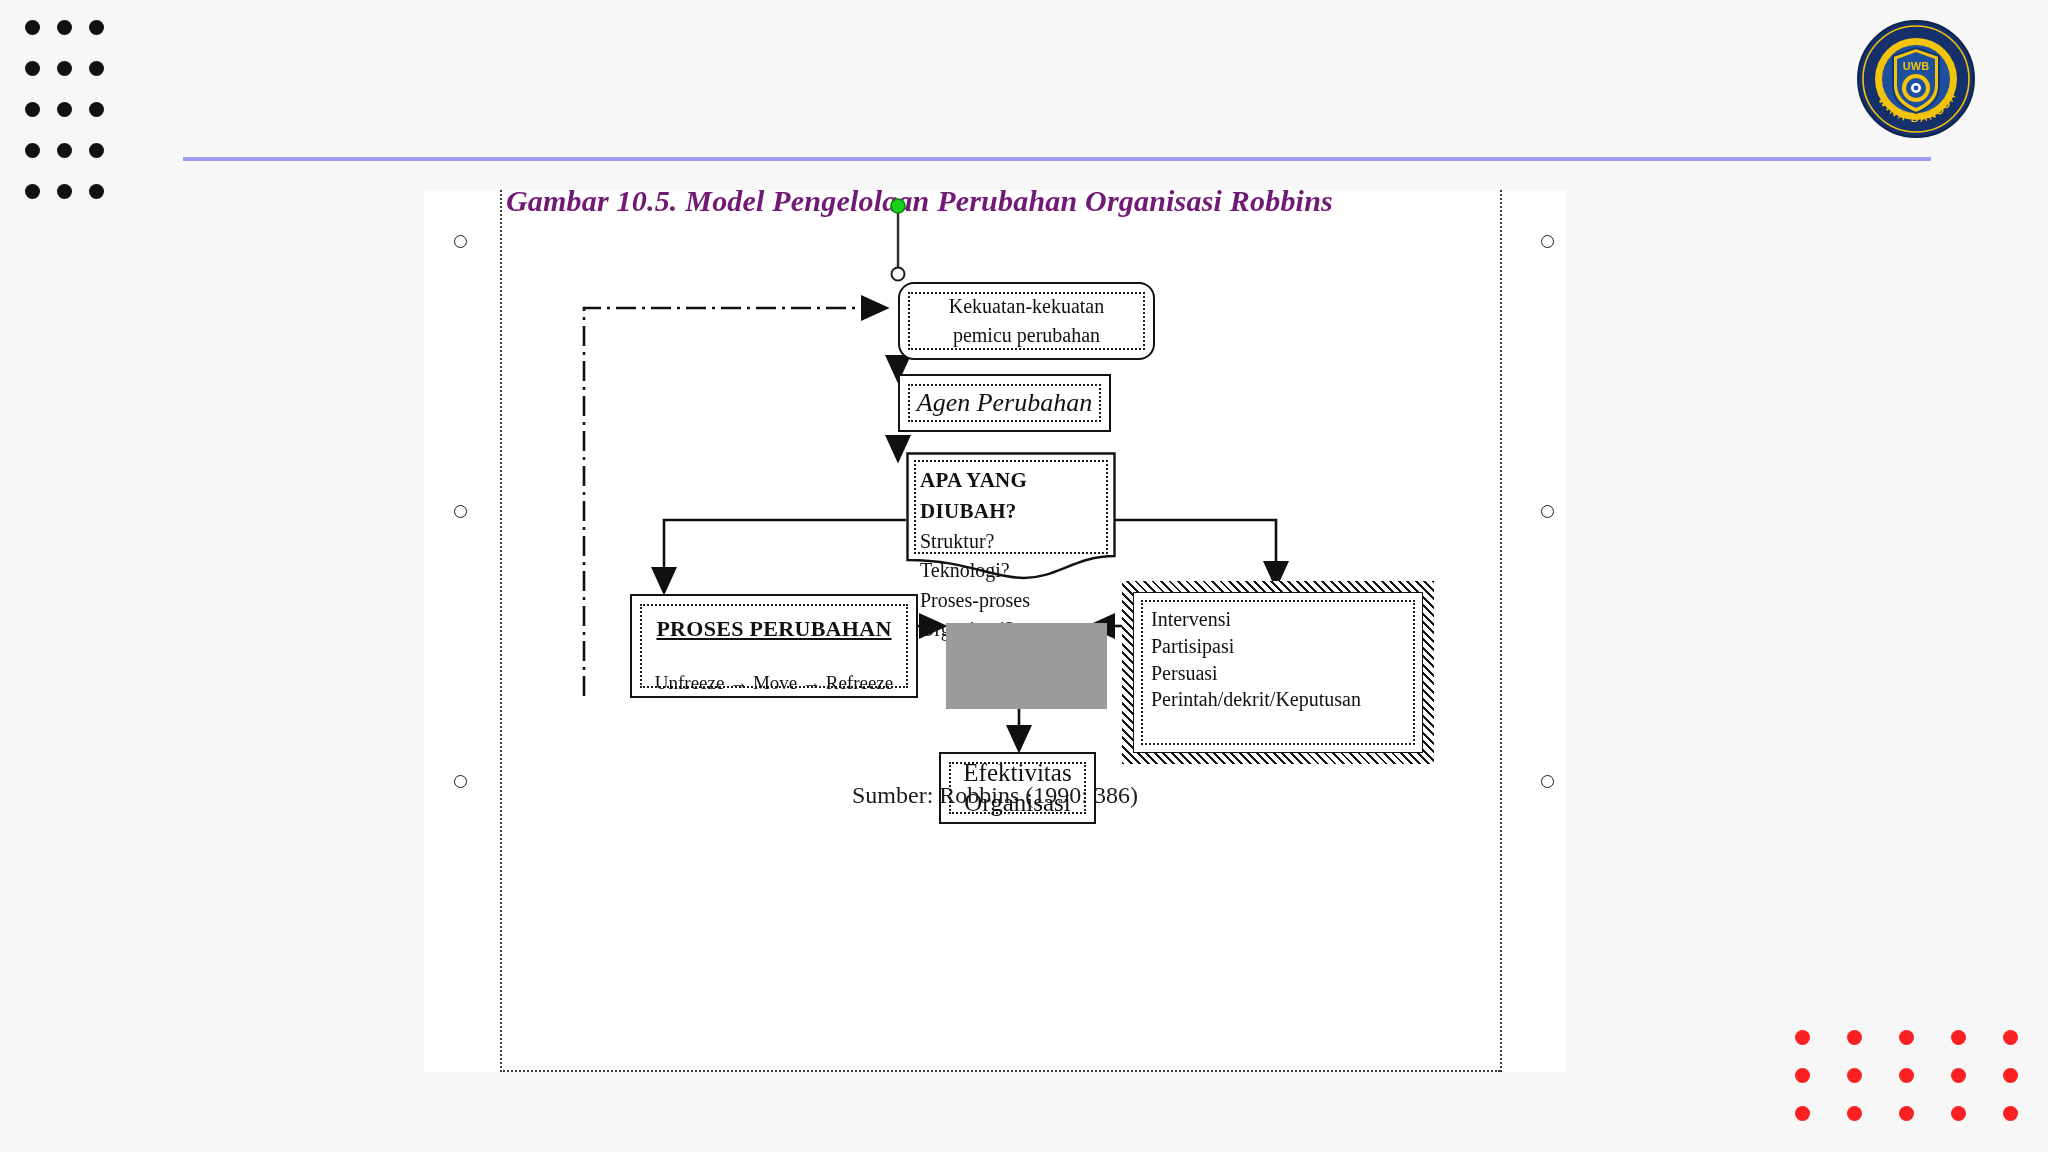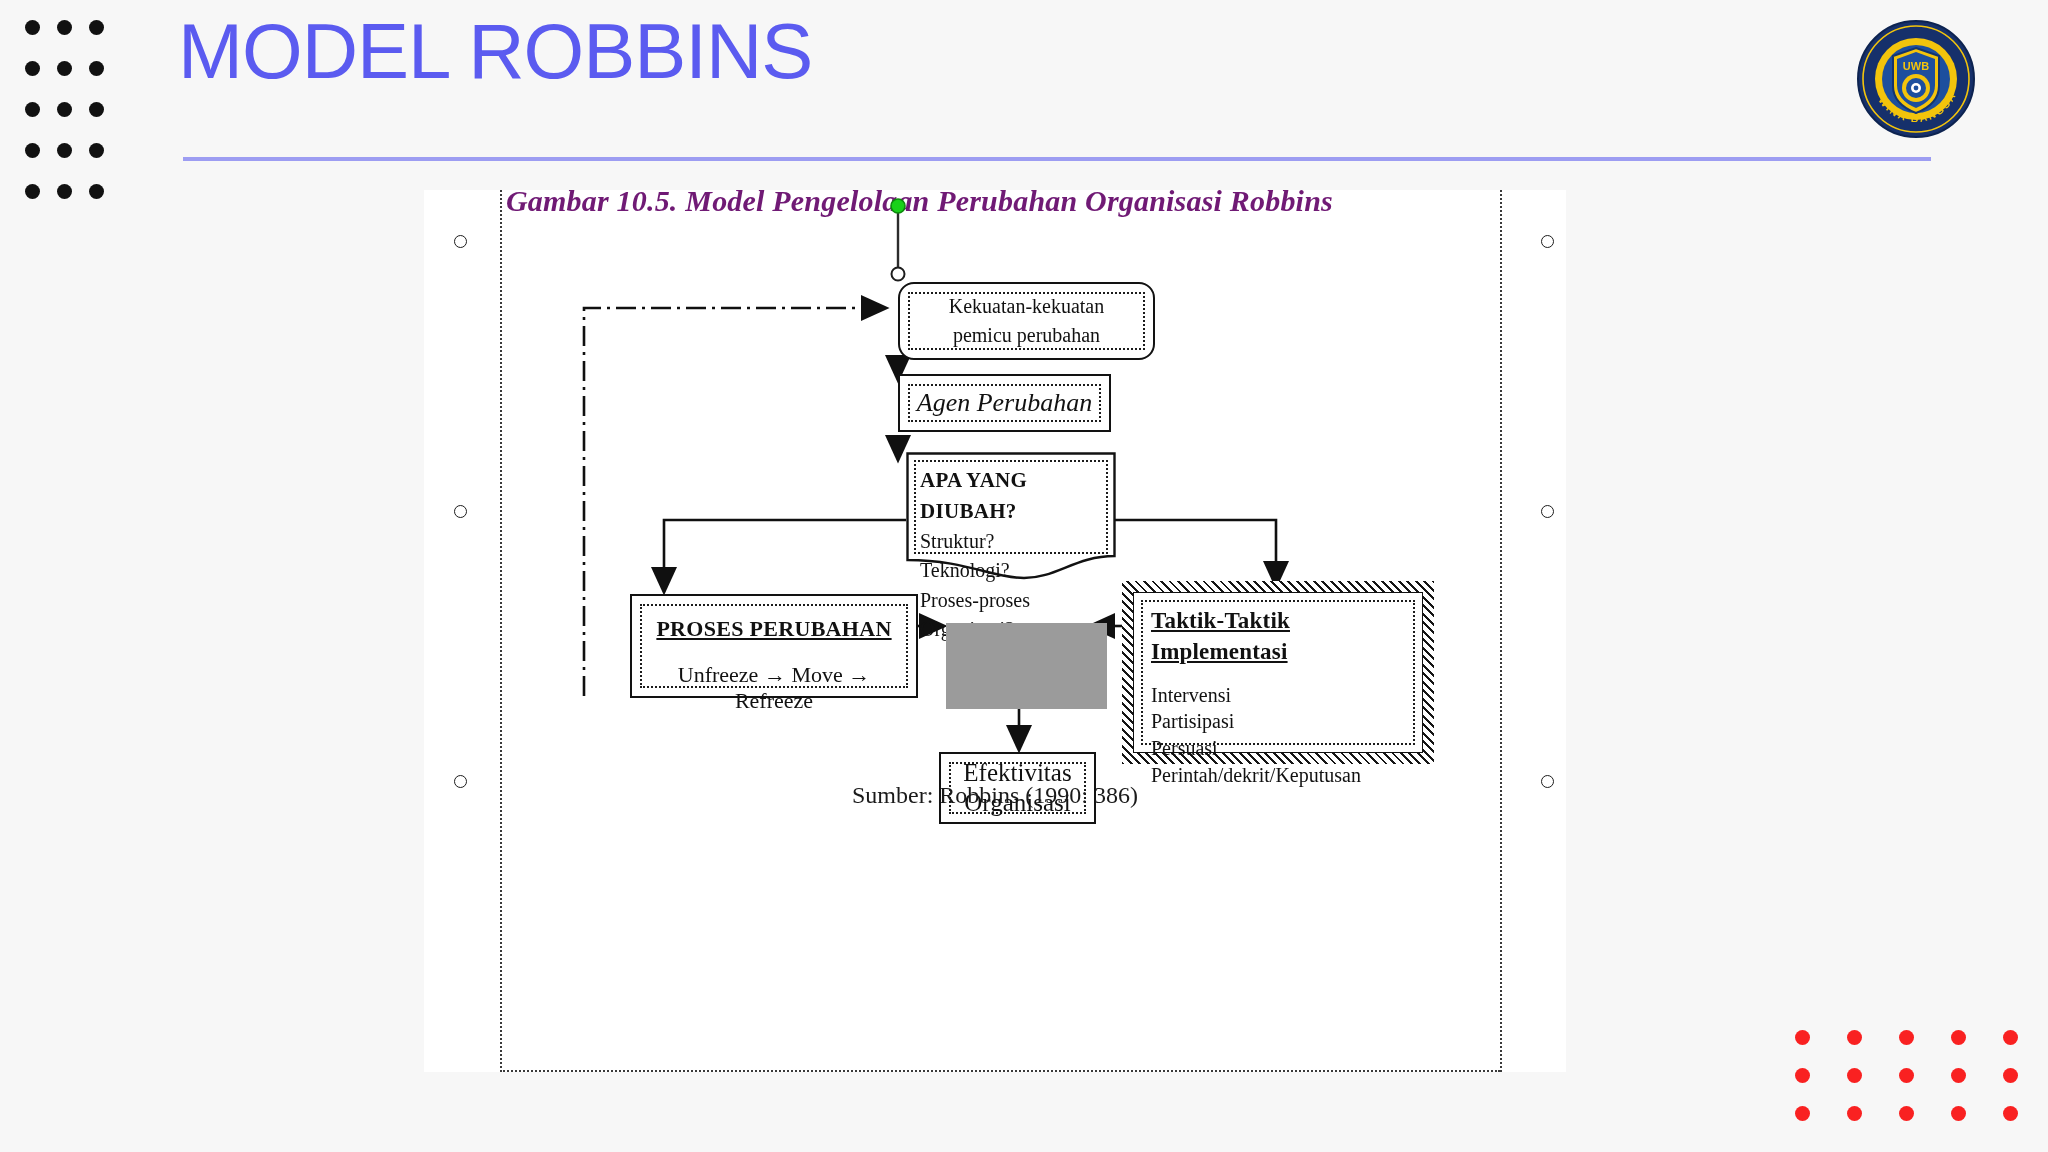--- a/index.html
+++ b/index.html
@@ -101,21 +101,21 @@
 
   #node-apa{left:338px;top:196px;width:210px;height:130px;border:none;background:transparent;}
   #node-apa .doc-shape{position:absolute;left:0;top:0;width:210px;height:130px;}
   #node-apa .inner{inset:8px 8px 28px 8px;font-size:20px;line-height:1.47;
                    align-items:flex-start;text-align:left;padding-left:4px;justify-content:flex-start;padding-top:3px;}
   #node-apa .hd{font-weight:bold;font-size:21px;letter-spacing:.3px;}
 
   #node-proses{left:62px;top:338px;width:288px;height:104px;}
   #node-proses .inner{font-size:20px;justify-content:flex-start;padding-top:10px;}
   #node-proses .hd{font-weight:bold;font-size:22px;text-decoration:underline;letter-spacing:.3px;}
-  #node-proses .body{margin-top:20px;font-size:22px;}
+  #node-proses .body{margin-top:30px;font-size:19px;}
 
   #node-perubahan{left:371px;top:360px;width:161px;height:86px;}
   #node-perubahan .inner{font-size:25px;}
   .shadow-box{
     position:absolute;left:378px;top:367px;width:161px;height:86px;
     background:#9b9b9b;
   }
 
   #node-taktik{
     left:554px;top:325px;width:312px;height:183px;
@@ -165,21 +165,20 @@
       <i></i>
       <i></i>
     <i></i>
       <i></i>
       <i></i>
     <i></i>
       <i></i>
       <i></i>
   </div>
 
-  <div class="page-title">MODEL ROBBINS</div>
   <div class="title-rule"></div>
 
   <div class="logo">
     <svg viewBox="0 0 122 122" aria-hidden="true">
       <circle cx="61" cy="61" r="58" fill="#16306b" stroke="#0d2350" stroke-width="2"></circle>
       <circle cx="61" cy="61" r="53" fill="none" stroke="#f3c40c" stroke-width="1.6"></circle>
       <circle cx="61" cy="61" r="41" fill="#f3c40c"></circle>
       <circle cx="61" cy="61" r="34" fill="#1d4f9e"></circle>
       <path d="M61 30 L84 38 L84 68 Q84 86 61 95 Q38 86 38 68 L38 38 Z" fill="#f3c40c" stroke="#13356f" stroke-width="2"></path>
       <path d="M61 34 L80 41 L80 67 Q80 82 61 90 Q42 82 42 67 L42 41 Z" fill="#1d4f9e"></path>
@@ -282,21 +281,20 @@
           <span class="body">Unfreeze → Move → Refreeze</span>
         </div>
       </div>
 
       <div class="shadow-box"></div>
 
       <div class="node" id="node-taktik">
         <div class="hatch-frame"></div>
         <div class="hatch-inner-white"></div>
         <div class="inner">
-          <span class="hd">Taktik-Taktik Implementasi</span>
           <span>Intervensi</span>
           <span>Partisipasi</span>
           <span>Persuasi</span>
           <span>Perintah/dekrit/Keputusan</span>
         </div>
       </div>
 
       <div class="node" id="node-efektivitas">
         <div class="inner">
           <span>Efektivitas</span>

